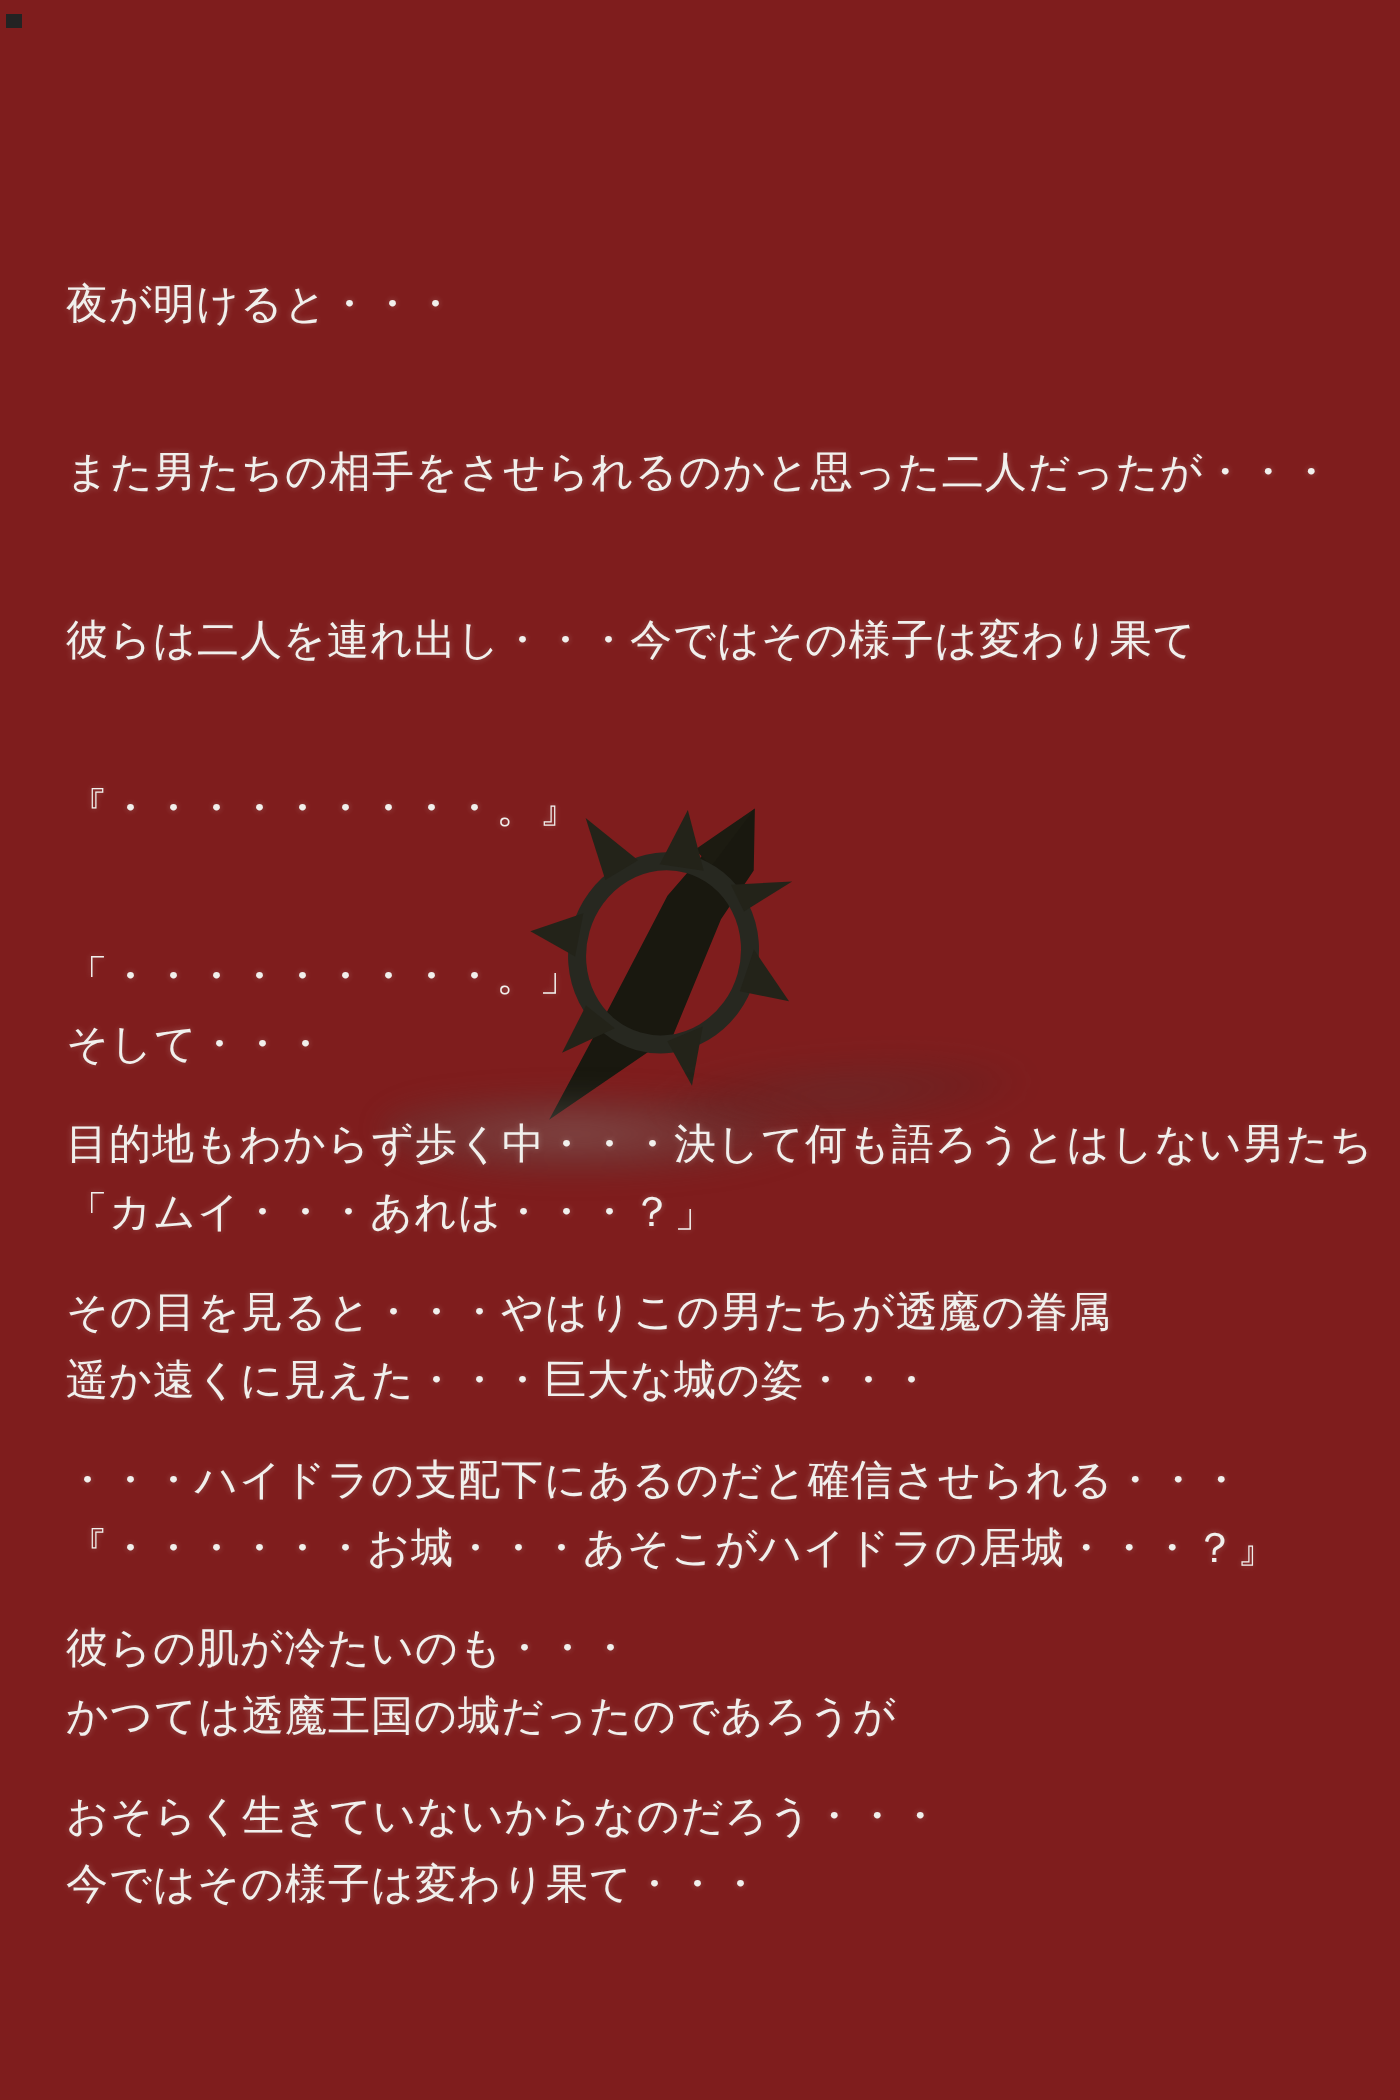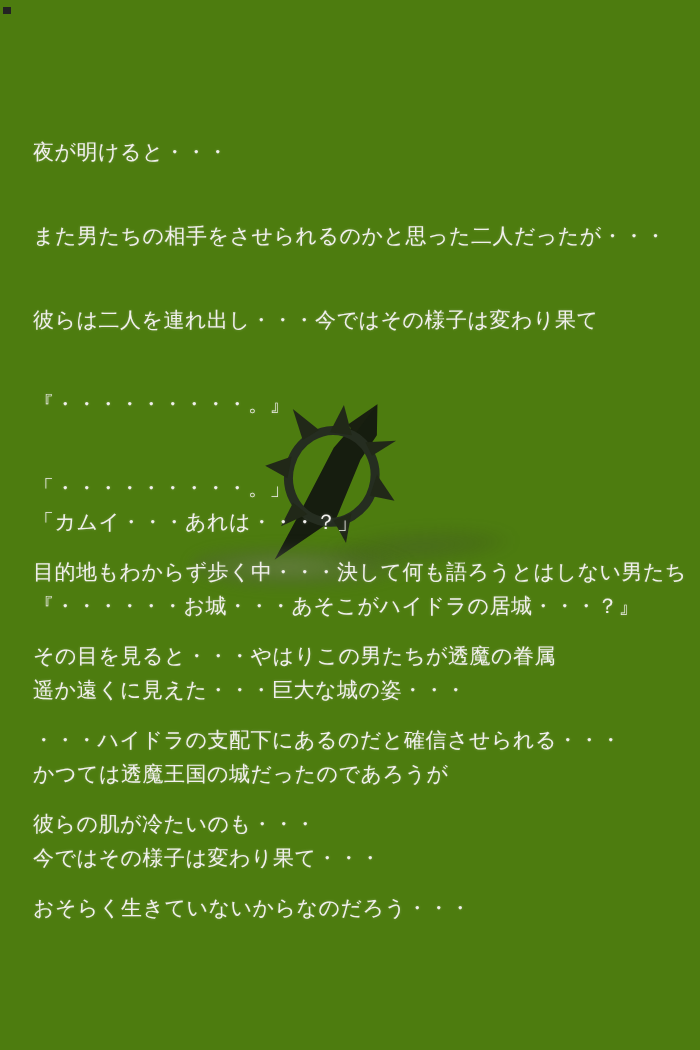--- a/index.html
+++ b/index.html
@@ -1,20 +1,20 @@
 <!DOCTYPE html>
 <html><head>
 <meta charset="utf-8">
 <style>
   html, body { margin: 0; padding: 0; background: #000; }
   .screen {
     position: relative;
     width: 700px;
     height: 1050px;
-    background: #4d7c0f;
+    background: #7f1d1d;
     overflow: hidden;
     font-family: "DejaVu Serif", "Liberation Serif", serif;
   }
   .corner-speck {
     position: absolute;
     left: 3px; top: 7px;
     width: 8px; height: 7px;
     background: #232323;
     z-index: 1;
   }
@@ -97,23 +97,24 @@
     <div class="line">「・・・・・・・・・。」</div>
     <div class="line">目的地もわからず歩く中・・・決して何も語ろうとはしない男たち</div>
     <div class="line">その目を見ると・・・やはりこの男たちが透魔の眷属</div>
     <div class="line">・・・ハイドラの支配下にあるのだと確信させられる・・・</div>
     <div class="line">彼らの肌が冷たいのも・・・</div>
     <div class="line">おそらく生きていないからなのだろう・・・</div>
     
   </div>
 
   <div class="para para2">
+    <div class="line">そして・・・</div>
     <div class="line">「カムイ・・・あれは・・・？」</div>
+    <div class="line">遥か遠くに見えた・・・巨大な城の姿・・・</div>
     <div class="line">『・・・・・・お城・・・あそこがハイドラの居城・・・？』</div>
-    <div class="line">遥か遠くに見えた・・・巨大な城の姿・・・</div>
     <div class="line">かつては透魔王国の城だったのであろうが</div>
     <div class="line">今ではその様子は変わり果て・・・</div>
     
     
     
     
     
   </div>
 
 </div>

